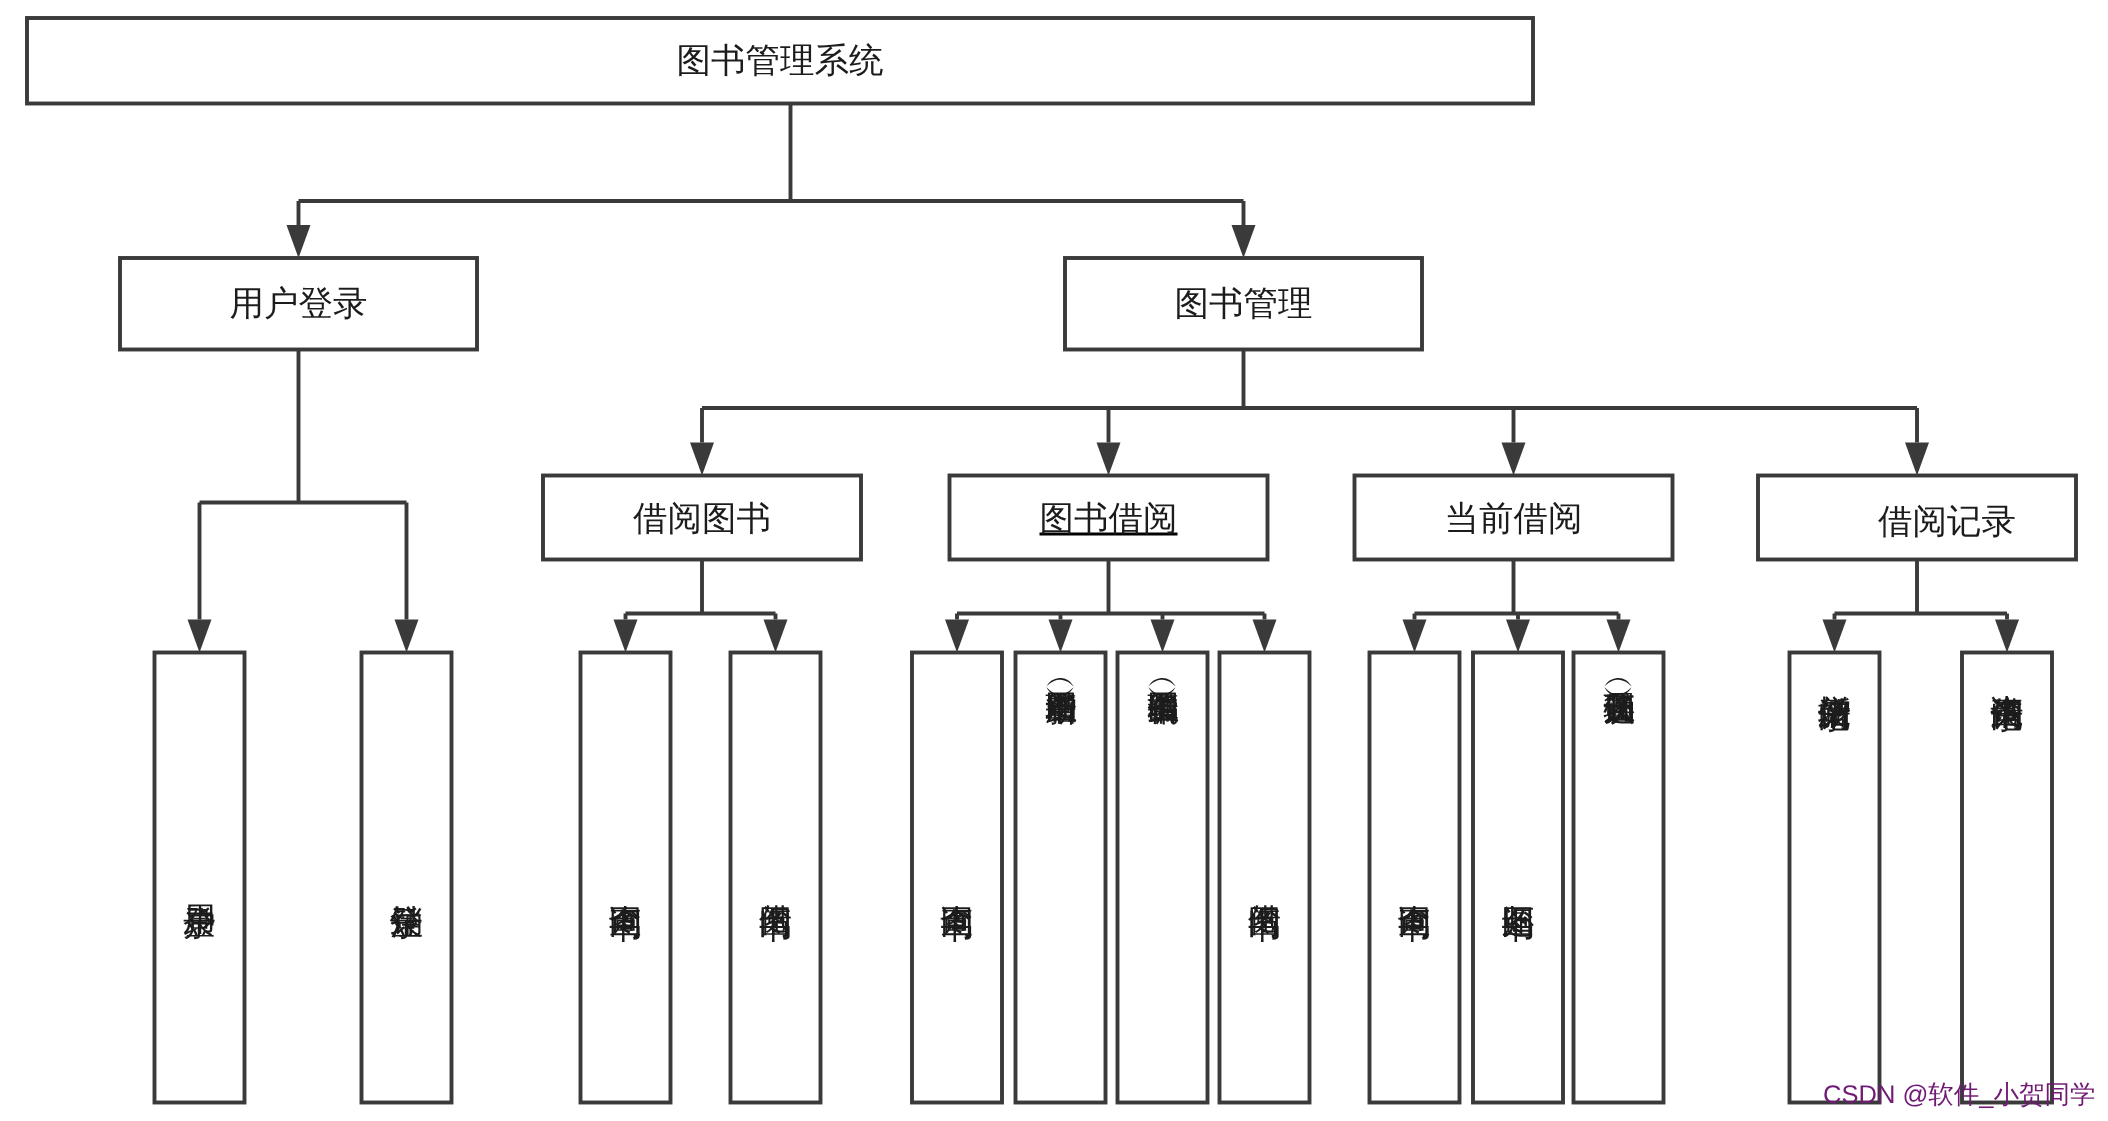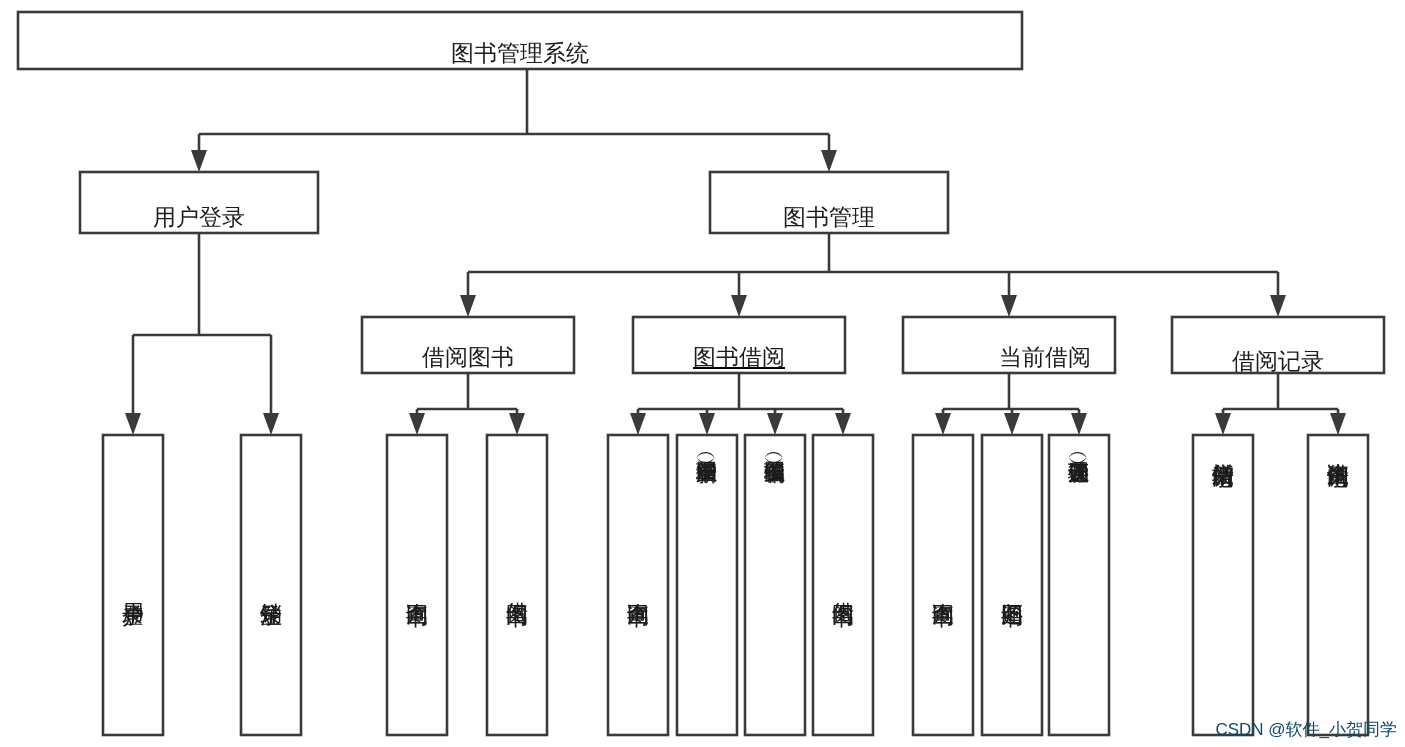--- a/index.html
+++ b/index.html
@@ -54,37 +54,37 @@
     font-family: "Liberation Sans", "DejaVu Sans", sans-serif;
     font-size: 22px;
     line-height: 1;
     color: #1c1c1c;
     letter-spacing: 1px;
     white-space: nowrap;
   }
   .hlabel-wrap {
     position: absolute;
     display: flex;
-    align-items: flex-end;
+    align-items: center;
     justify-content: center;
     pointer-events: none;
   }
   .hlabel-text {
     font-family: "Liberation Sans", "DejaVu Sans", sans-serif;
     font-size: 23px;
     color: #1c1c1c;
     white-space: nowrap;
   }
   .watermark {
     position: absolute;
     right: 8px;
     bottom: 6px;
     font-family: "Liberation Sans", "DejaVu Sans", sans-serif;
     font-size: 17px;
-    color: #0c4a6e;
+    color: #701a75;
     white-space: nowrap;
     user-select: none;
   }
 </style>
 </head>
 <body>
 
 <div id="diagram-root">
 
   <svg class="flow" viewBox="0 0 1405 747">
@@ -175,24 +175,24 @@
       </div>
       <div class="hlabel-wrap" style="left: 710px; top: 172px; width: 238px; height: 61px;">
         <span class="hlabel-text">图书管理</span>
       </div>
       <div class="hlabel-wrap" style="left: 362px; top: 317px; width: 212px; height: 56px;">
         <span class="hlabel-text">借阅图书</span>
       </div>
       <div class="hlabel-wrap" style="left: 633px; top: 317px; width: 212px; height: 56px; text-decoration: underline;">
         <span class="hlabel-text">图书借阅</span>
       </div>
-      <div class="hlabel-wrap" style="left: 903px; top: 317px; width: 212px; height: 56px; margin-left: 36px;">
+      <div class="hlabel-wrap" style="left: 903px; top: 317px; width: 212px; height: 56px;">
         <span class="hlabel-text">当前借阅</span>
       </div>
-      <div class="hlabel-wrap" style="left: 1172px; top: 317px; width: 212px; height: 60px;">
+      <div class="hlabel-wrap" style="left: 1172px; top: 317px; width: 212px; height: 60px; padding-left: 20px;">
         <span class="hlabel-text">借阅记录</span>
       </div>
       <div class="vlabel-wrap" style="left: 103px; top: 445px; width: 60px; height: 284px; align-items: center;">
         <span class="vlabel-text">用户登录</span>
       </div>
       <div class="vlabel-wrap" style="left: 241px; top: 445px; width: 60px; height: 284px; align-items: center;">
         <span class="vlabel-text">注销登录</span>
       </div>
       <div class="vlabel-wrap" style="left: 387px; top: 445px; width: 60px; height: 284px; align-items: center;">
         <span class="vlabel-text">查询图书</span>

